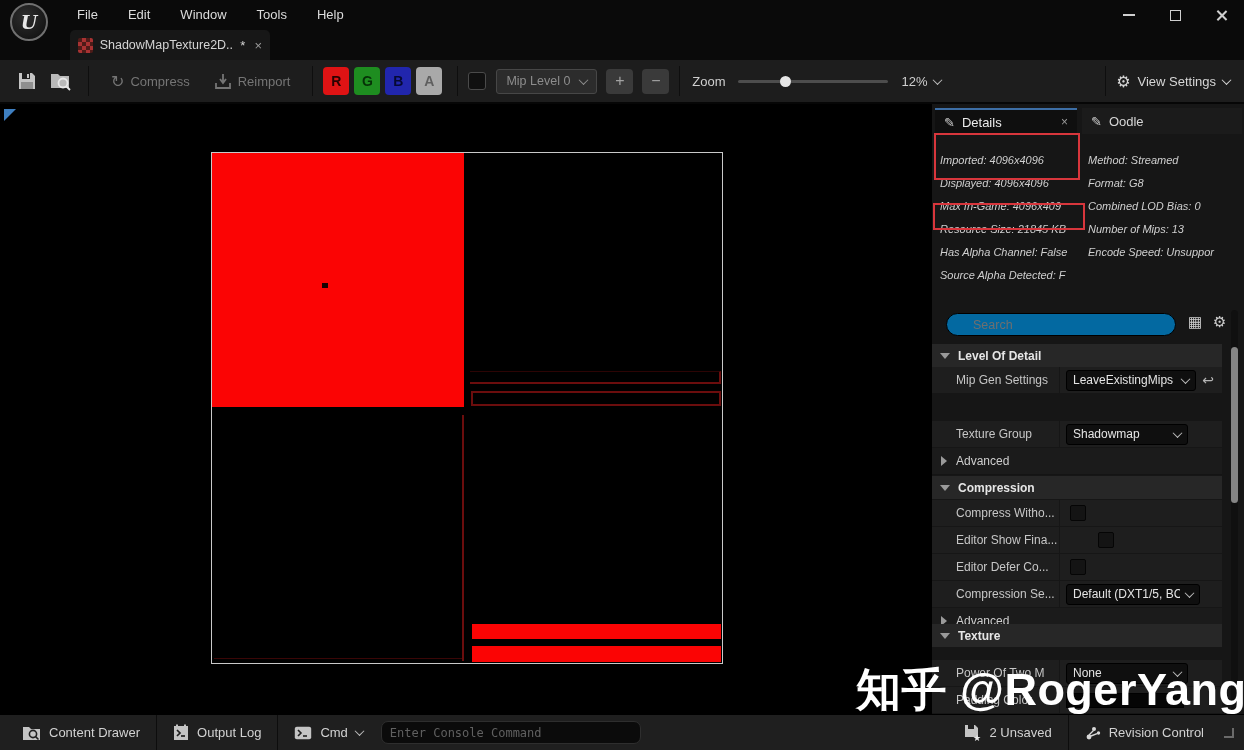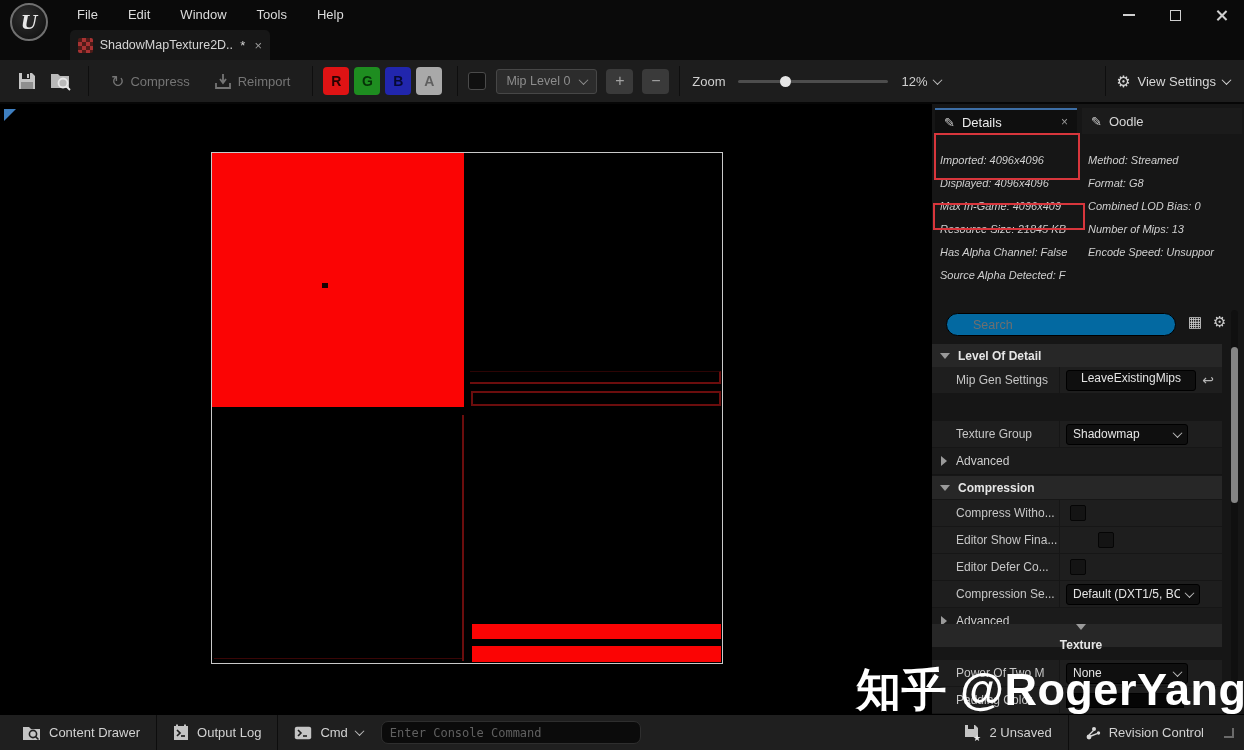--- a/index.html
+++ b/index.html
@@ -276,21 +276,21 @@
       <span class="panel-icon" style="left:281px;">⚙</span>
     </div>
 
     <div class="sec-header" style="top:240px;">
       <span class="tri-down"></span>
       <span>Level Of Detail</span>
     </div>
     <div class="prow" style="top:263px;">
       <div class="pname">Mip Gen Settings</div>
       <div class="pval">
-          <div class="dd" style="width:130px;flex-direction:column;">
+          <div class="dd" style="width:130px;">
         <span style="flex:1;">LeaveExistingMips</span>
         <span class="chev"></span>
           </div>
         </div>
       <span class="undo-glyph">↩</span>
     </div>
     <div class="prow" style="top:290px;margin-top:48px;">
       <div class="pname">LOD Bias</div>
       <div class="pval">
           <div class="tinput">
@@ -341,21 +341,21 @@
         <span style="flex:1; overflow:hidden;">Default (DXT1/5, BC</span>
         <span class="chev"></span>
           </div>
         </div>
     </div>
     <div class="adv-row" style="top:504px;">
       <span class="tri-right"></span>
       <span>Advanced</span>
     </div>
 
-    <div class="sec-header" style="top:520px;flex-direction:column;">
+    <div class="sec-header" style="top:520px;">
       <span class="tri-down"></span>
       <span>Texture</span>
     </div>
     <div class="prow" style="top:556px;">
       <div class="pname">Power Of Two M</div>
       <div class="pval">
           <div class="dd" style="width:122px;">
         <span style="flex:1;">None</span>
         <span class="chev"></span>
           </div>

